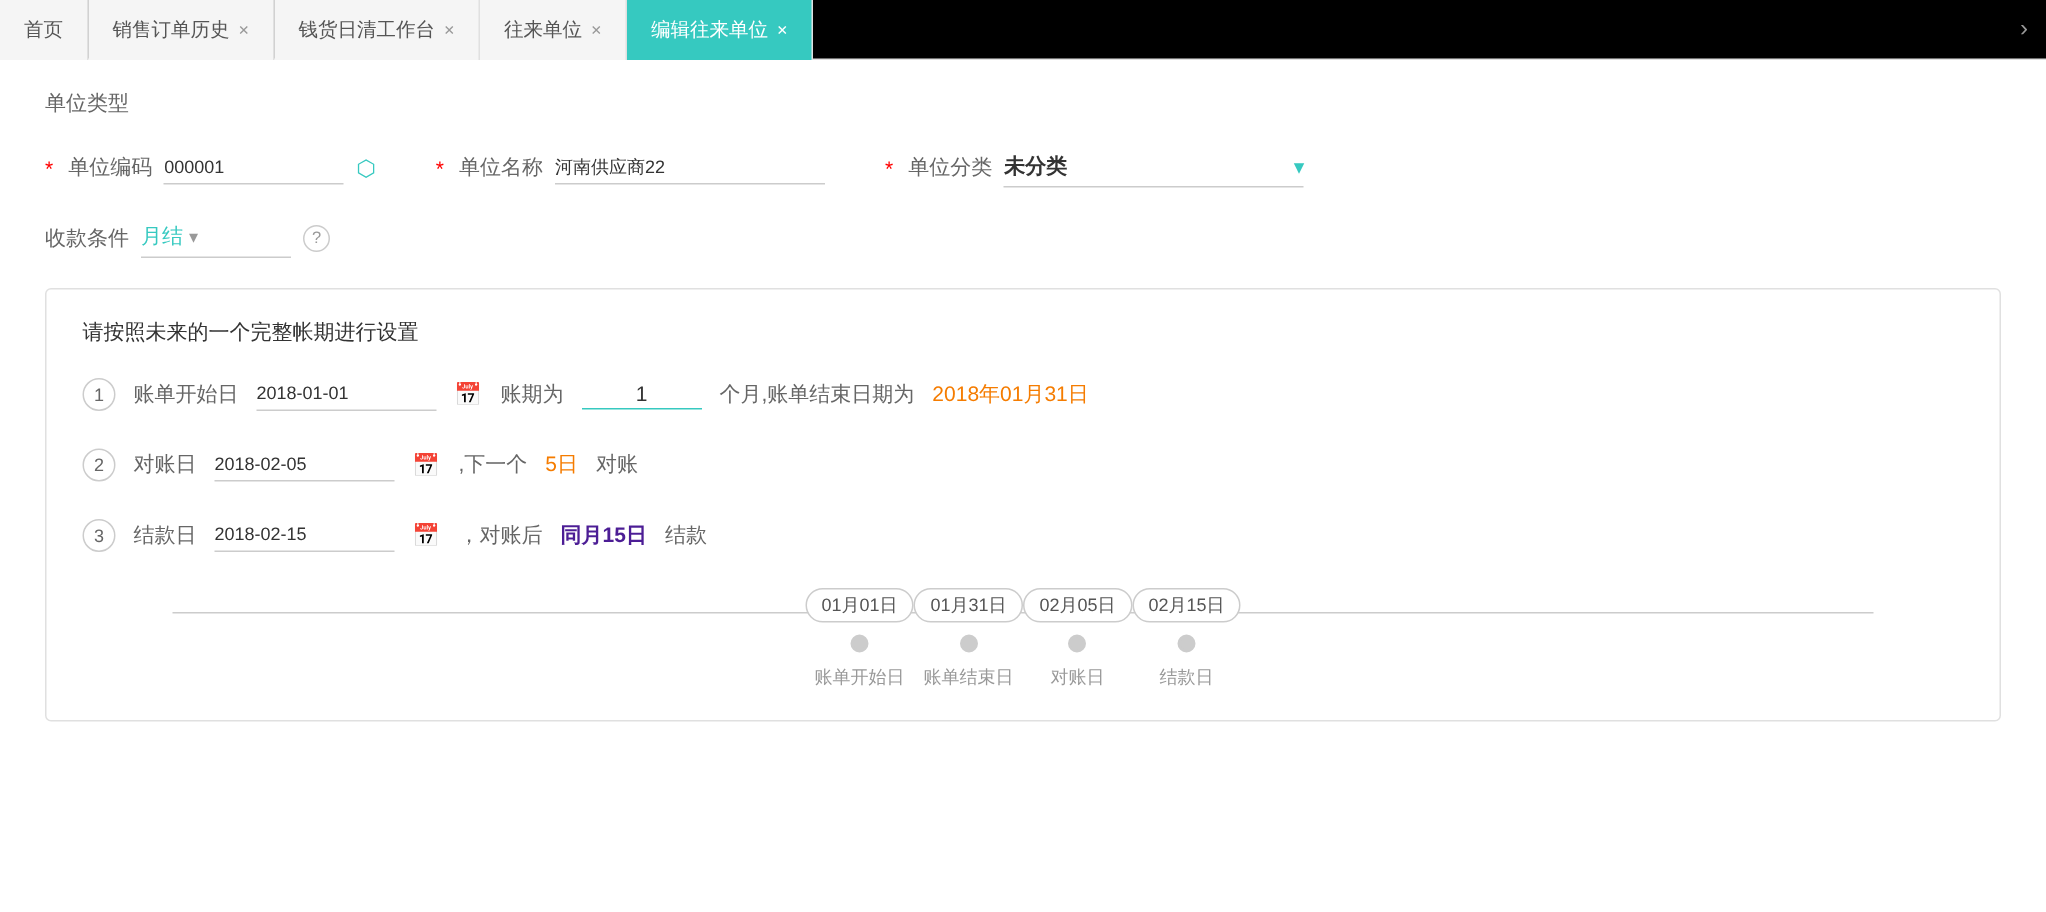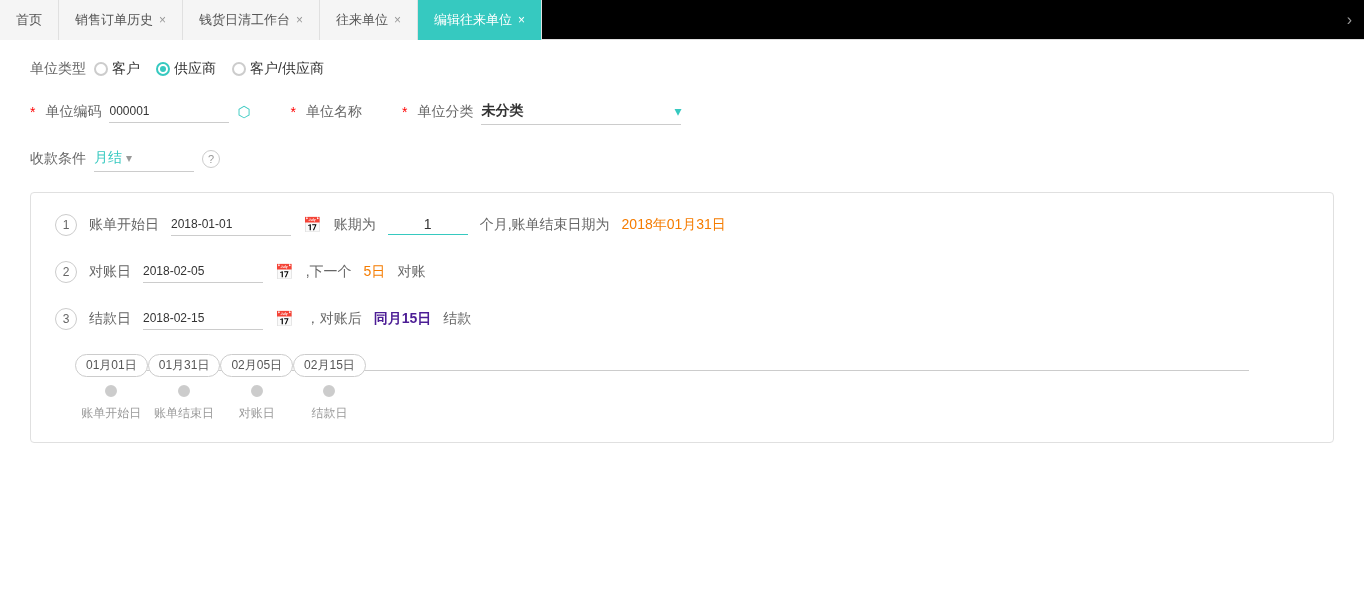--- a/index.html
+++ b/index.html
@@ -262,21 +262,21 @@
       top: 16px;
       left: 60px;
       right: 60px;
       height: 1px;
       background: #ccc;
     }
     .timeline-points {
       display: flex;
       align-items: flex-start;
       width: 100%;
-      justify-content: flex-start;
+      justify-content: center;
       position: relative;
       z-index: 1;
     }
     .timeline-point {
       display: flex;
       flex-direction: column;
       align-items: center;
       gap: 8px;
     }
     .timeline-dot {
@@ -325,47 +325,34 @@
     <span class="close-btn">×</span>
   </div>
   <div class="tab-more">›</div>
 </div>
 
 <div class="main-content">
 
   <div class="form-row">
     <div class="form-group">
       <span class="form-label">单位类型</span>
-      <div class="radio-group">
-        <div class="radio-item">
-          <div class="radio-circle"></div>
-          <span>客户</span>
-        </div>
-        <div class="radio-item">
-          <div class="radio-circle checked"></div>
-          <span>供应商</span>
-        </div>
-        <div class="radio-item">
-          <div class="radio-circle"></div>
-          <span>客户/供应商</span>
-        </div>
-      </div>
     </div>
   </div>
 
   <div class="form-row">
     <div class="form-group">
       <span class="required-star">*</span>
       <span class="form-label">单位编码</span>
       <input class="form-input" type="text" style="width: 120px;" value="000001">
       <span class="copy-icon">⬡</span>
     </div>
     <div class="form-group">
       <span class="required-star">*</span>
       <span class="form-label">单位名称</span>
+      <input class="form-input" type="text" style="width: 180px;" value="河南供应商22">
     </div>
     <div class="form-group">
       <span class="required-star">*</span>
       <span class="form-label">单位分类</span>
       <div class="select-wrap" style="min-width:200px">
         <span class="select-value">未分类</span>
         <span class="chevron-down">▾</span>
       </div>
     </div>
   </div>
@@ -375,20 +362,21 @@
       <span class="form-label">收款条件</span>
       <div class="dropdown-wrap" style="min-width:100px">
         <span class="dropdown-text">月结</span>
         <span class="dropdown-arrow">▾</span>
       </div>
       <div class="help-icon">?</div>
     </div>
   </div>
 
   <div class="panel">
+    <div class="panel-title">请按照未来的一个完整帐期进行设置</div>
 
     <div class="step-row">
       <div class="step-num">
         <span>1</span>
       </div>
       <span class="step-label">账单开始日</span>
       <input class="form-input" type="text" value="2018-01-01" style="width: 100px; border-bottom: 1px solid rgb(204, 204, 204);">
       <span class="cal-icon">📅</span>
       <span class="step-text">账期为</span>
       <input class="step-input" type="text" value="1" style="">

